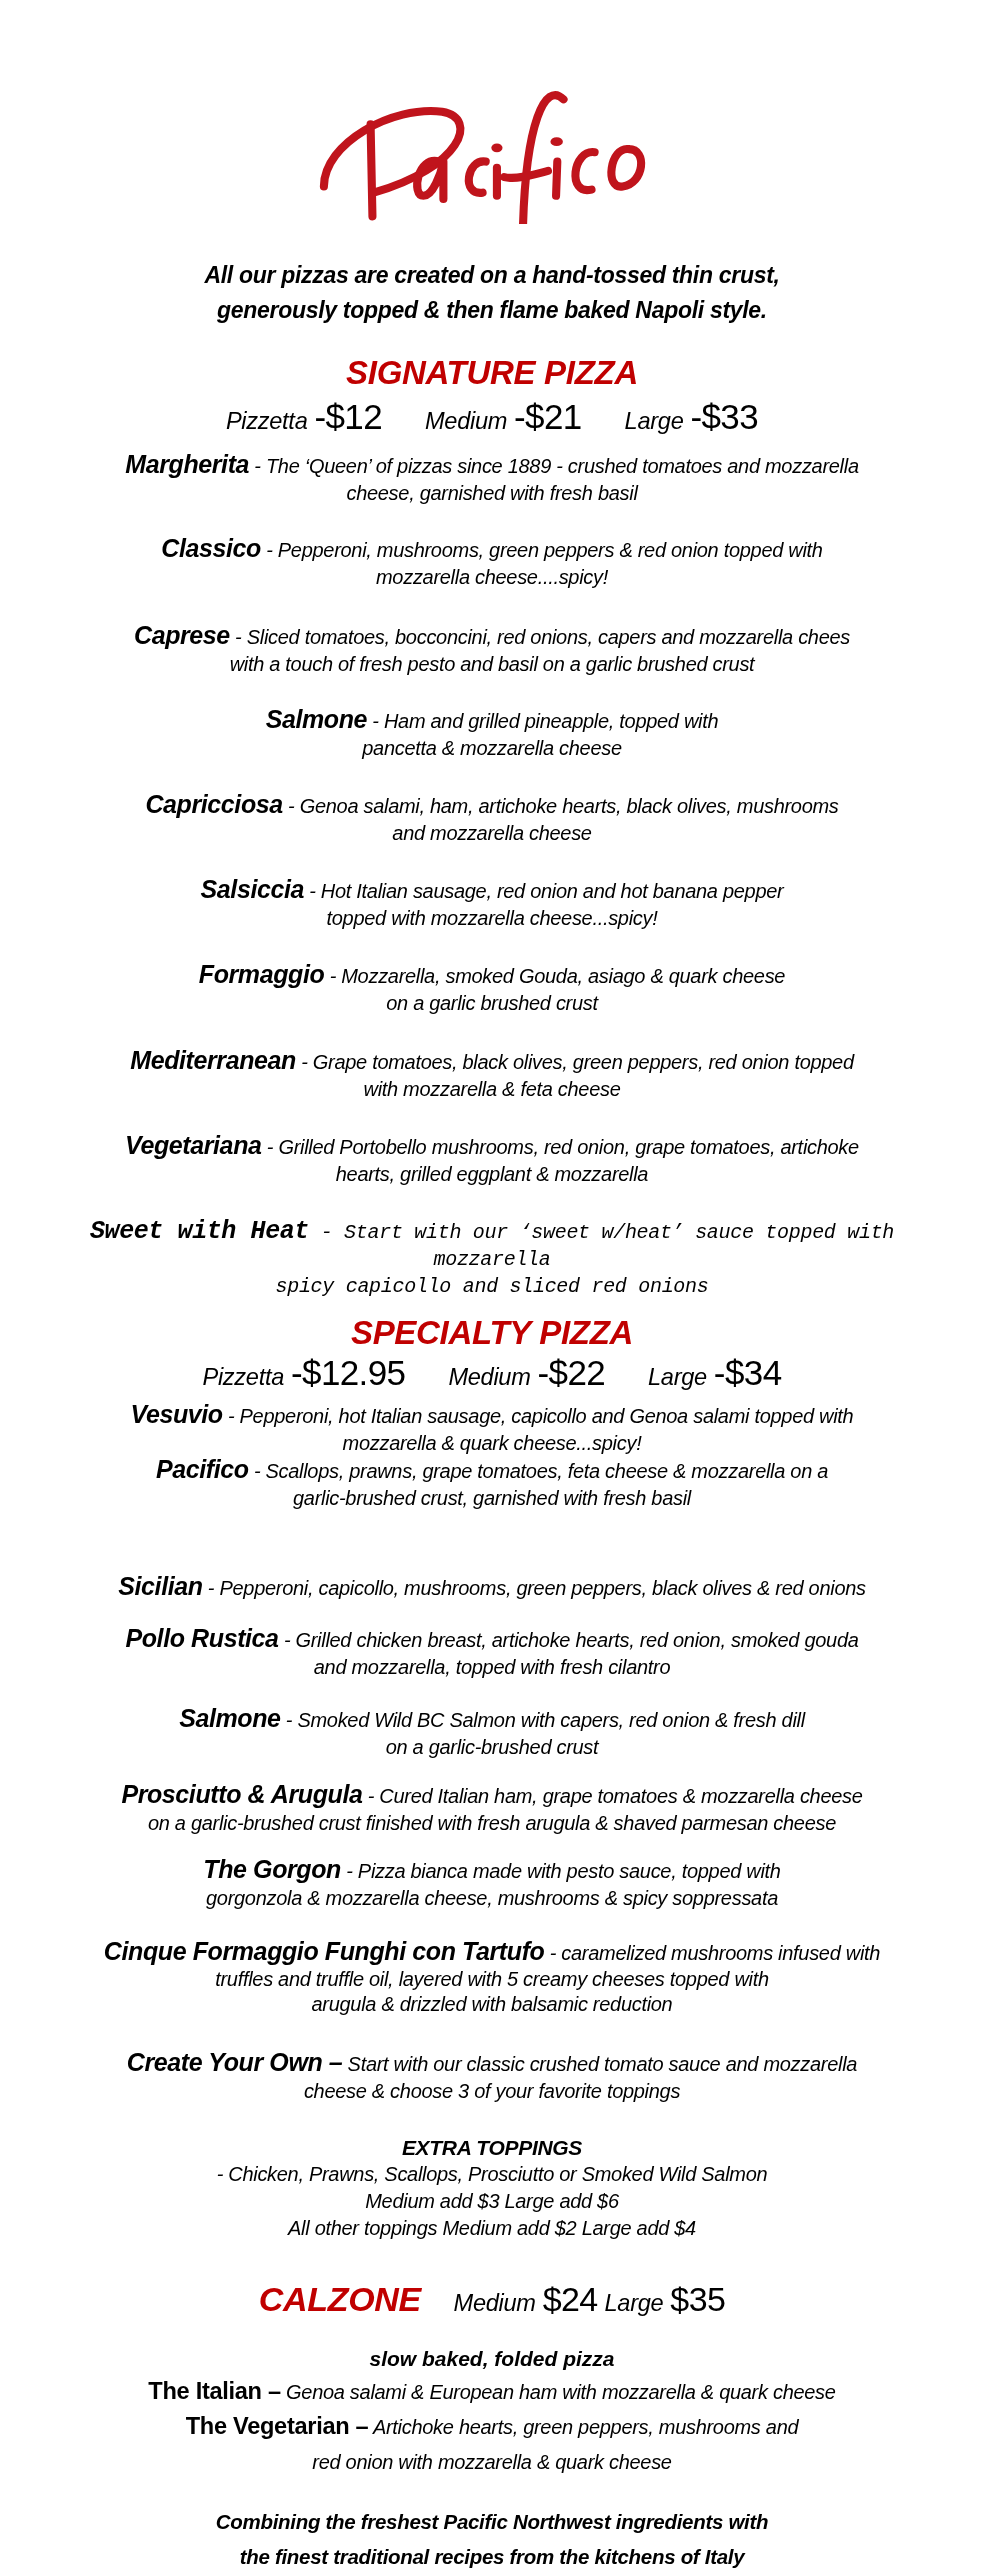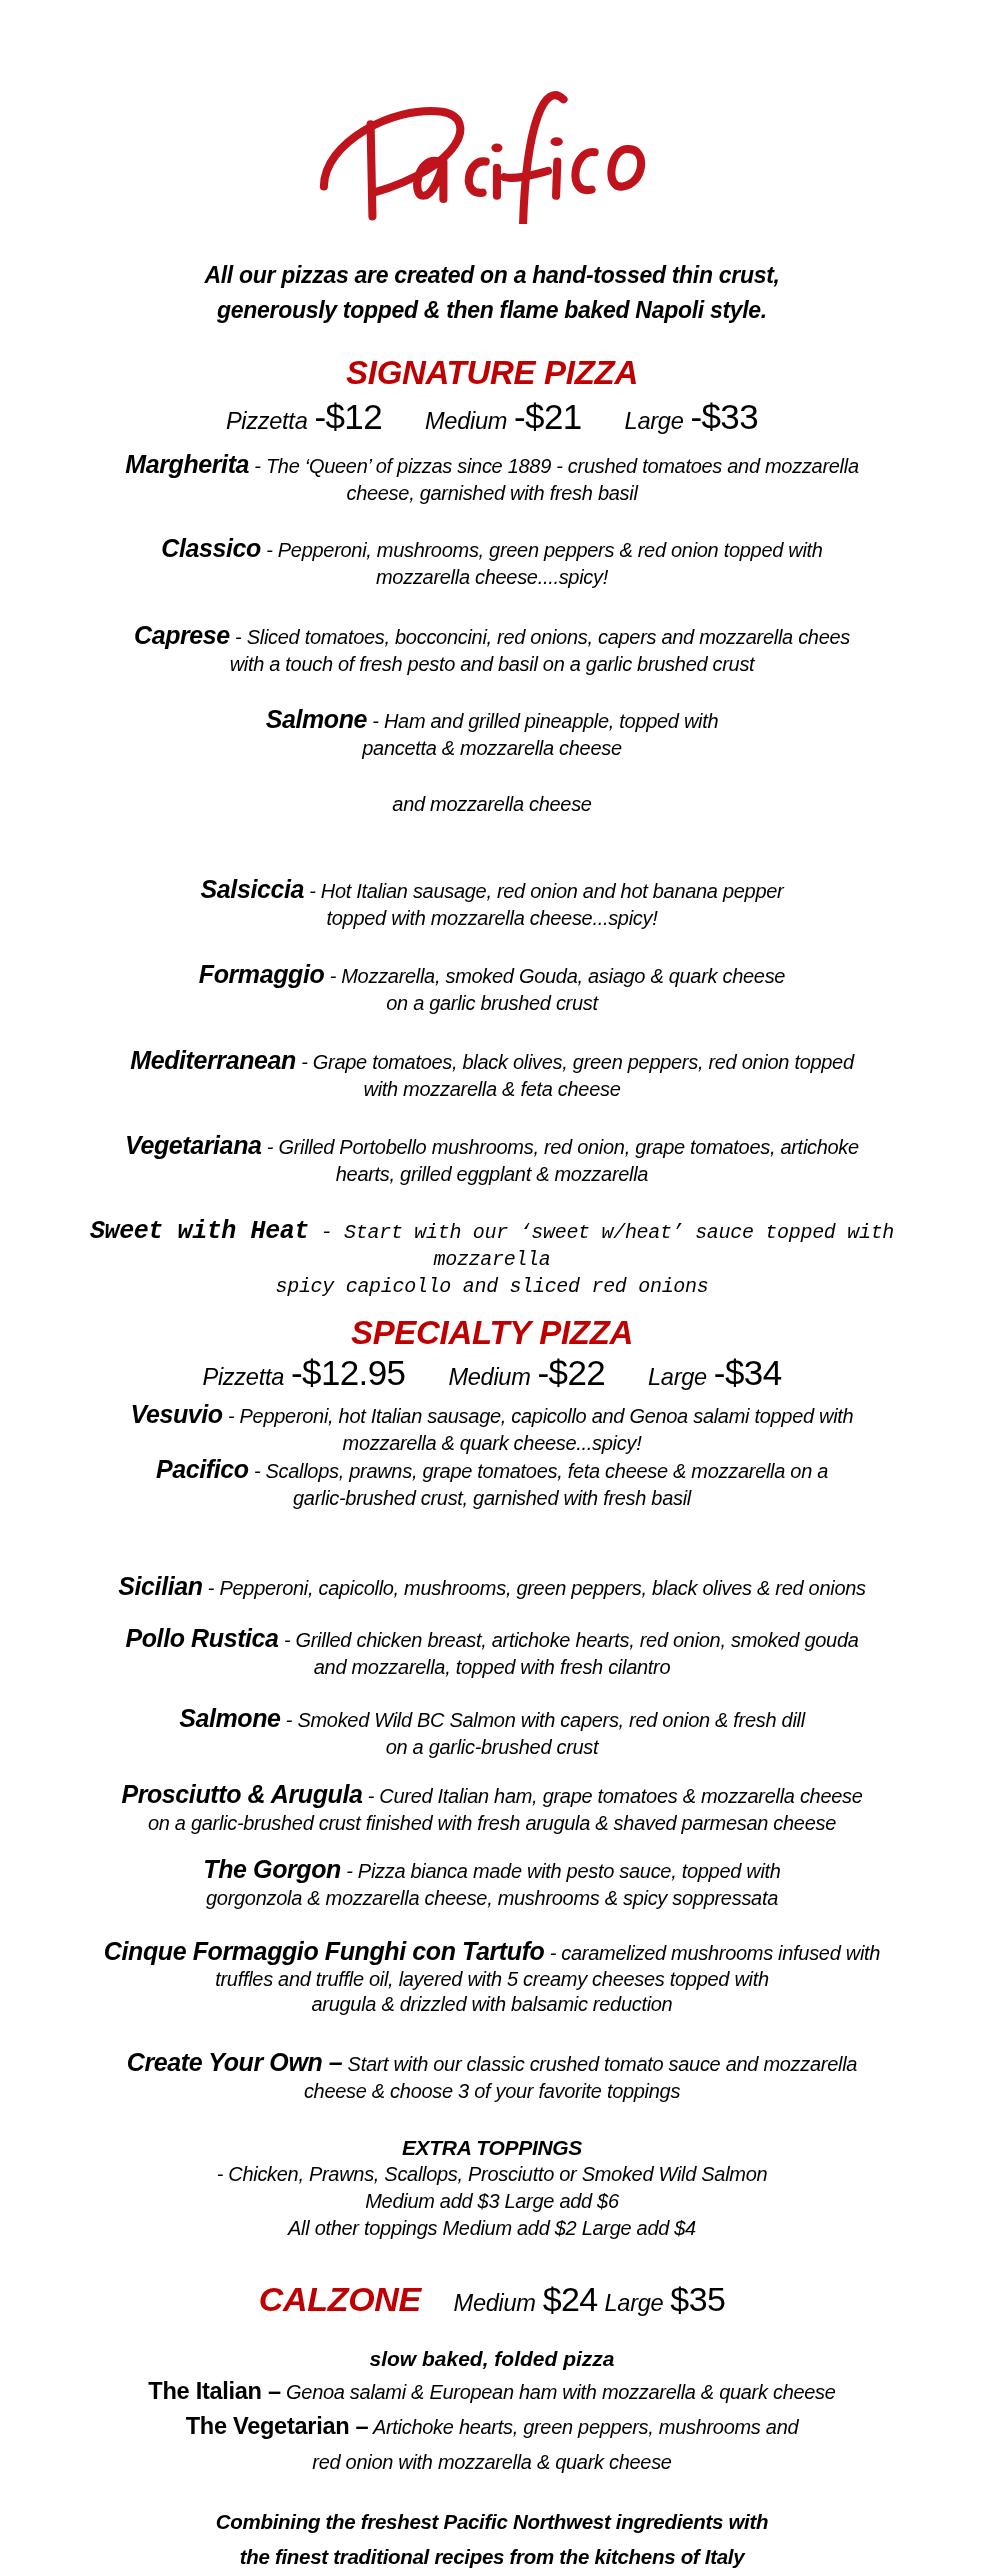--- a/index.html
+++ b/index.html
@@ -102,20 +102,21 @@
   </div>
   <div class="abs item" style="top:622px;">
     <div><span class="name">Caprese</span><span class="desc"> - Sliced tomatoes, bocconcini, red onions, capers and mozzarella chees</span></div>
     <div class="desc">with a touch of fresh pesto and basil on a garlic brushed crust</div>
   </div>
   <div class="abs item" style="top:706px;">
     <div><span class="name">Salmone</span><span class="desc"> - Ham and grilled pineapple, topped with</span></div>
     <div class="desc">pancetta &amp; mozzarella cheese</div>
   </div>
   <div class="abs item" style="top:791px;">
+    <div><span class="name">Capricciosa</span><span class="desc"> - Genoa salami, ham, artichoke hearts, black olives, mushrooms</span></div>
     <div class="desc">and mozzarella cheese</div>
   </div>
   <div class="abs item" style="top:876px;">
     <div><span class="name">Salsiccia</span><span class="desc"> - Hot Italian sausage, red onion and hot banana pepper</span></div>
     <div class="desc">topped with mozzarella cheese...spicy!</div>
   </div>
   <div class="abs item" style="top:961px;">
     <div><span class="name">Formaggio</span><span class="desc"> - Mozzarella, smoked Gouda, asiago &amp; quark cheese</span></div>
     <div class="desc">on a garlic brushed crust</div>
   </div>

